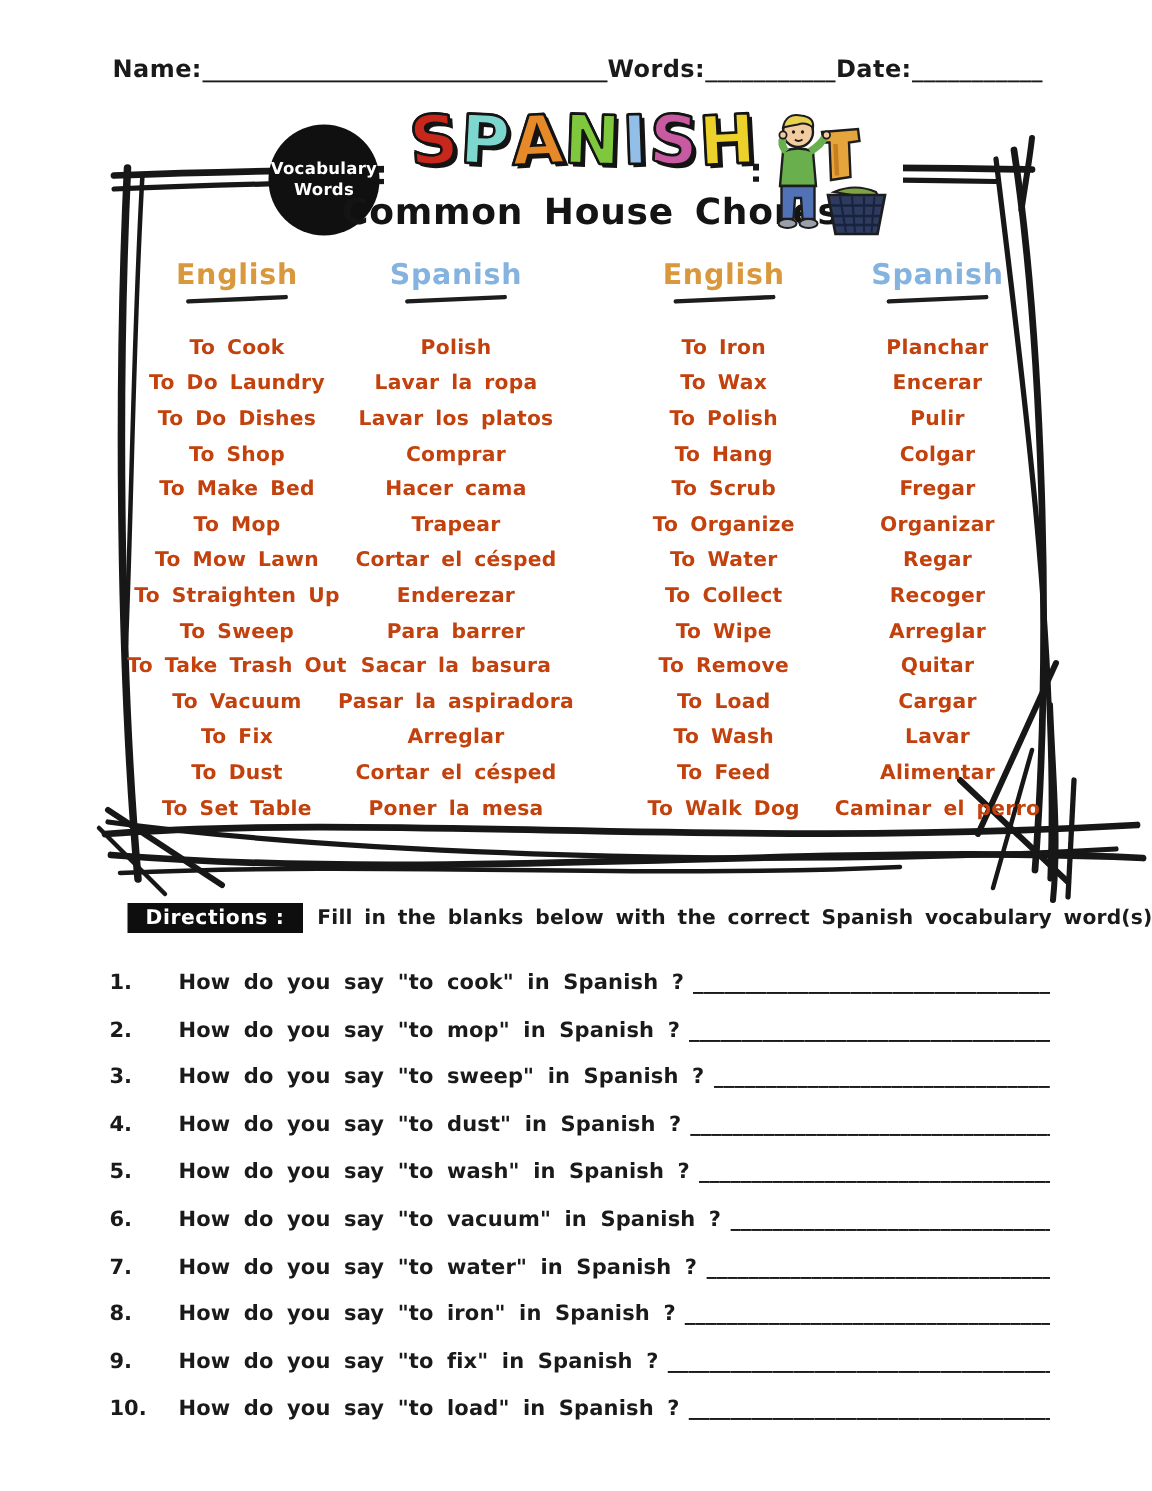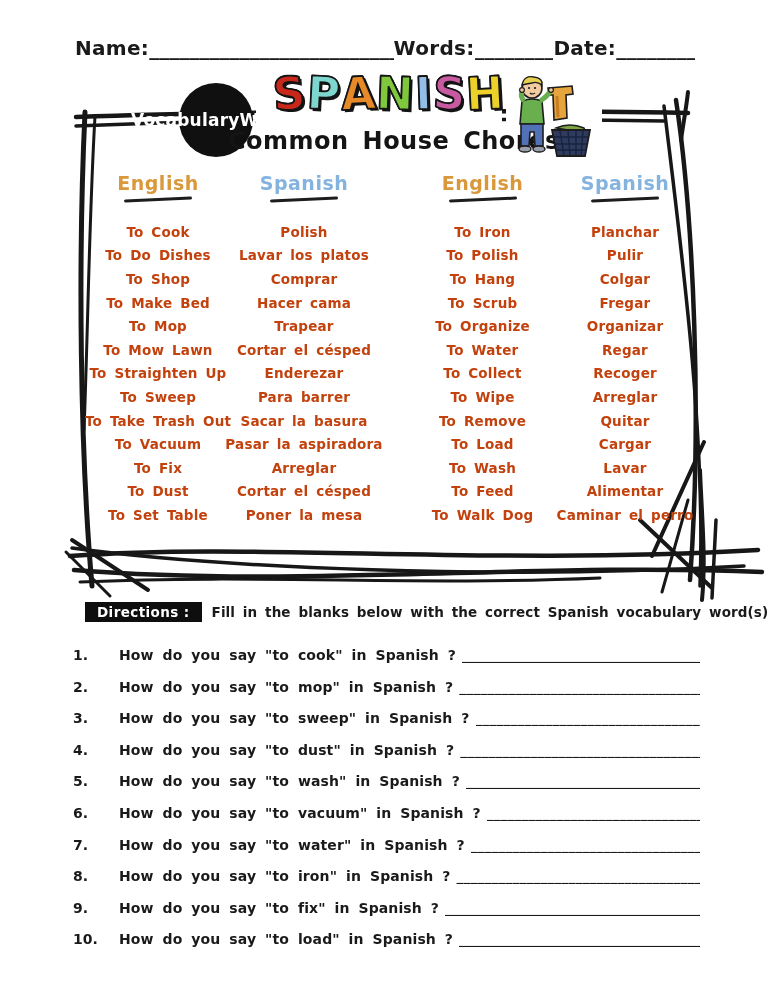--- a/index.html
+++ b/index.html
@@ -3,34 +3,34 @@
 <meta charset="utf-8">
 <style>
   html,body{margin:0;padding:0;background:#ffffff;}
   .page{
     position:relative;width:768px;height:994px;background:#ffffff;
     font-family:"DejaVu Sans","Liberation Sans",sans-serif;color:#1a1a1a;overflow:hidden;
   }
   
   .header-line{
     position:absolute;left:75px;top:36px;width:620px;display:flex;align-items:baseline;
-    font-size:20px;font-weight:700;letter-spacing:.3px;white-space:nowrap;
+    font-size:16px;font-weight:700;letter-spacing:.3px;white-space:nowrap;
   }
   .header-line .lbl{flex:0 0 auto;}
   .fill{overflow:hidden;white-space:nowrap;flex-basis:0;letter-spacing:0;font-weight:700;}
   .f3{flex-grow:3.1;} .f1{flex-grow:1;}
   
   .frame{position:absolute;left:0;top:0;z-index:1;pointer-events:none;}
   .frame path{fill:none;stroke:#171717;stroke-linecap:round;}
   
   .title-backer{position:absolute;left:256px;top:68px;width:246px;height:64px;background:#fff;z-index:2;}
   .badge{
     position:absolute;left:179px;top:83px;width:74px;height:74px;border-radius:50%;
-    background:#101010;color:#fff;display:flex;flex-direction:row;align-items:center;justify-content:center;
-    font-size:17px;font-weight:700;line-height:14px;z-index:3;letter-spacing:.2px;
+    background:#101010;color:#fff;display:flex;flex-direction:column;align-items:center;justify-content:center;
+    font-size:11px;font-weight:700;line-height:14px;z-index:3;letter-spacing:.2px;
   }
   .spanish-title{
     position:absolute;left:258px;top:68px;width:262px;text-align:center;z-index:3;
     font-size:45px;font-weight:800;line-height:52px;letter-spacing:1px;white-space:nowrap;
   }
   .spanish-title span{
     display:inline-block;
     -webkit-text-stroke:1.6px #141414;
     text-shadow:2.5px 2.5px 0 #141414, 1px 0 0 #141414, -1px 0 0 #141414, 0 1px 0 #141414, 0 -1px 0 #141414;
   }
@@ -154,20 +154,27 @@
         </div>
       </div>
       <div class="vocab-row">
         <div class="c0 vcell">To Cook</div>
         <div class="c1 vcell">Polish</div>
         <div class="gut"></div>
         <div class="c2 vcell">To Iron</div>
         <div class="c3 vcell">Planchar</div>
       </div>
       <div class="vocab-row">
+        <div class="c0 vcell">To Do Laundry</div>
+        <div class="c1 vcell">Lavar la ropa</div>
+        <div class="gut"></div>
+        <div class="c2 vcell">To Wax</div>
+        <div class="c3 vcell">Encerar</div>
+      </div>
+      <div class="vocab-row">
         <div class="c0 vcell">To Do Dishes</div>
         <div class="c1 vcell">Lavar los platos</div>
         <div class="gut"></div>
         <div class="c2 vcell">To Polish</div>
         <div class="c3 vcell">Pulir</div>
       </div>
       <div class="vocab-row">
         <div class="c0 vcell">To Shop</div>
         <div class="c1 vcell">Comprar</div>
         <div class="gut"></div>

